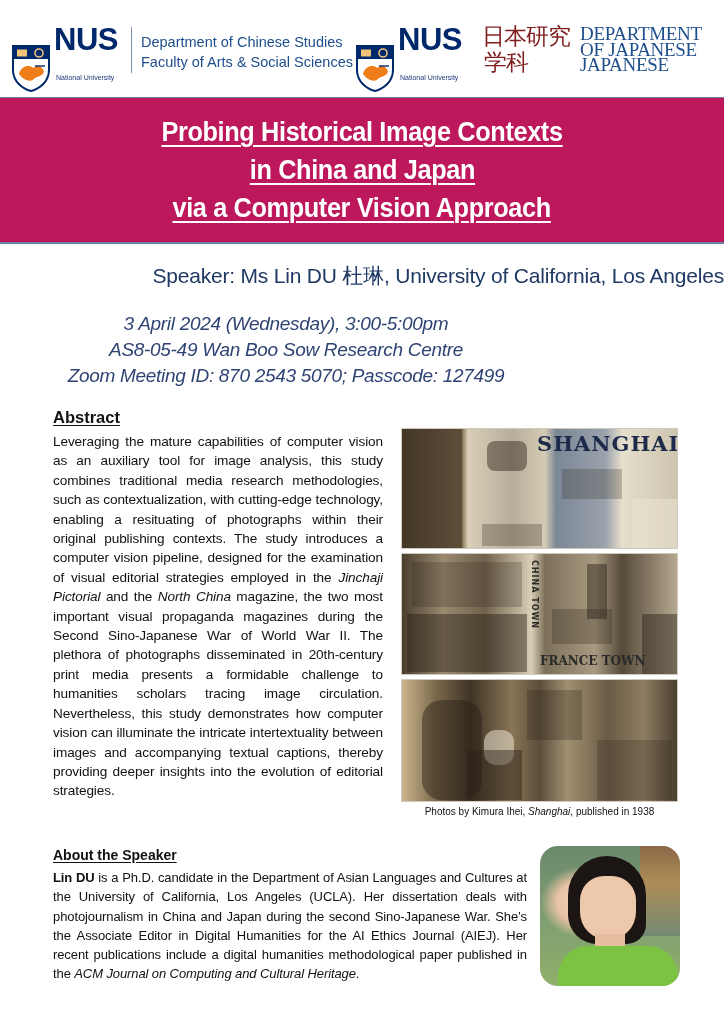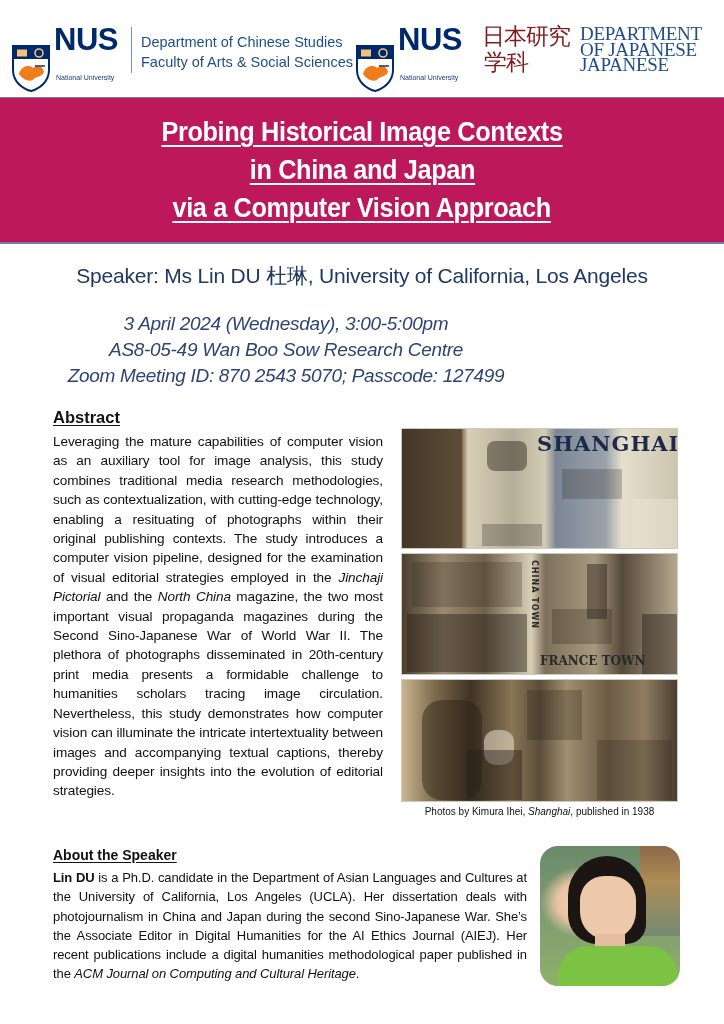--- a/index.html
+++ b/index.html
@@ -20,21 +20,21 @@
   .chinese-dept { position: absolute; left: 141px; top: 32px; font-family: "Liberation Sans", sans-serif; font-size: 14.5px; line-height: 20px; color: #1f4e8c; }
   .jp-kanji { position: absolute; left: 482px; top: 24px; font-family: Liberation Serif, serif; color: #7f1d1d; font-size: 23px; line-height: 26px; letter-spacing: -1px; }
   .jp-kanji .k2 { display: block; padding-left: 2px; }
   .jp-dept { position: absolute; left: 580px; top: 26px; font-family: "Liberation Serif", serif; color: #1f4e8c; font-size: 19px; line-height: 15.5px; letter-spacing: -0.3px; }
 
   
   .banner { position: absolute; left: 0; top: 97px; width: 724px; height: 147px; background: #be185d; border-top: 1px solid #6d7fa8; border-bottom: 2px solid #6d7fa8; display: flex; flex-direction: column; align-items: center; justify-content: center; }
   .banner .t-line { font-family: "Liberation Sans", sans-serif; font-weight: bold; color: #ffffff; font-size: 27.5px; line-height: 38px; text-decoration: underline; text-decoration-thickness: 2px; text-underline-offset: 4px; letter-spacing: -0.4px; transform: scaleX(0.92); }
 
   
-  .speaker { position: absolute; left: 0; top: 262px; width: 724px; text-align: center; font-size: 21px; color: #1f3864; font-family: "Liberation Sans", sans-serif; letter-spacing: -0.2px; }
+  .speaker { position: absolute; left: 0; top: 262px; width: 724px; text-align: right; font-size: 21px; color: #1f3864; font-family: "Liberation Sans", sans-serif; letter-spacing: -0.2px; }
   .meta { position: absolute; left: 0; top: 311px; width: 572px; text-align: center; font-style: italic; color: #2f4374; font-size: 19px; line-height: 26px; font-family: "Liberation Sans", sans-serif; letter-spacing: -0.3px; }
 
   
   .abs-head { position: absolute; left: 53px; top: 408px; font-weight: bold; font-size: 16.5px; text-decoration: underline; text-underline-offset: 2px; color: #111; }
   .abs-body { position: absolute; left: 53px; top: 432px; width: 330px; font-size: 13.6px; line-height: 19.4px; text-align: justify; color: #111; letter-spacing: -0.1px; }
   .abs-body i { font-style: italic; }
 
   
   .photo-col { position: absolute; left: 401px; top: 428px; width: 277px; }
   .panel { position: relative; width: 277px; overflow: hidden; border: 1px solid #cfcabd; }

